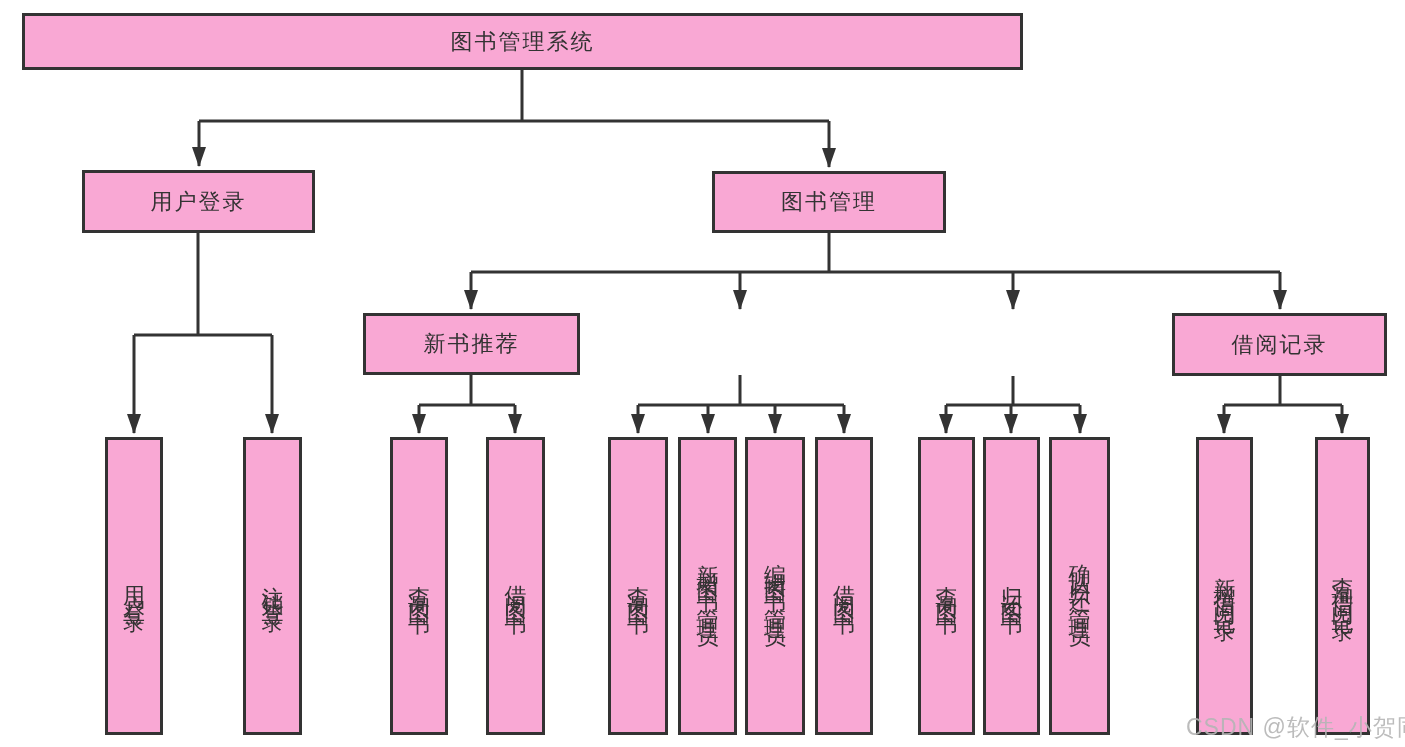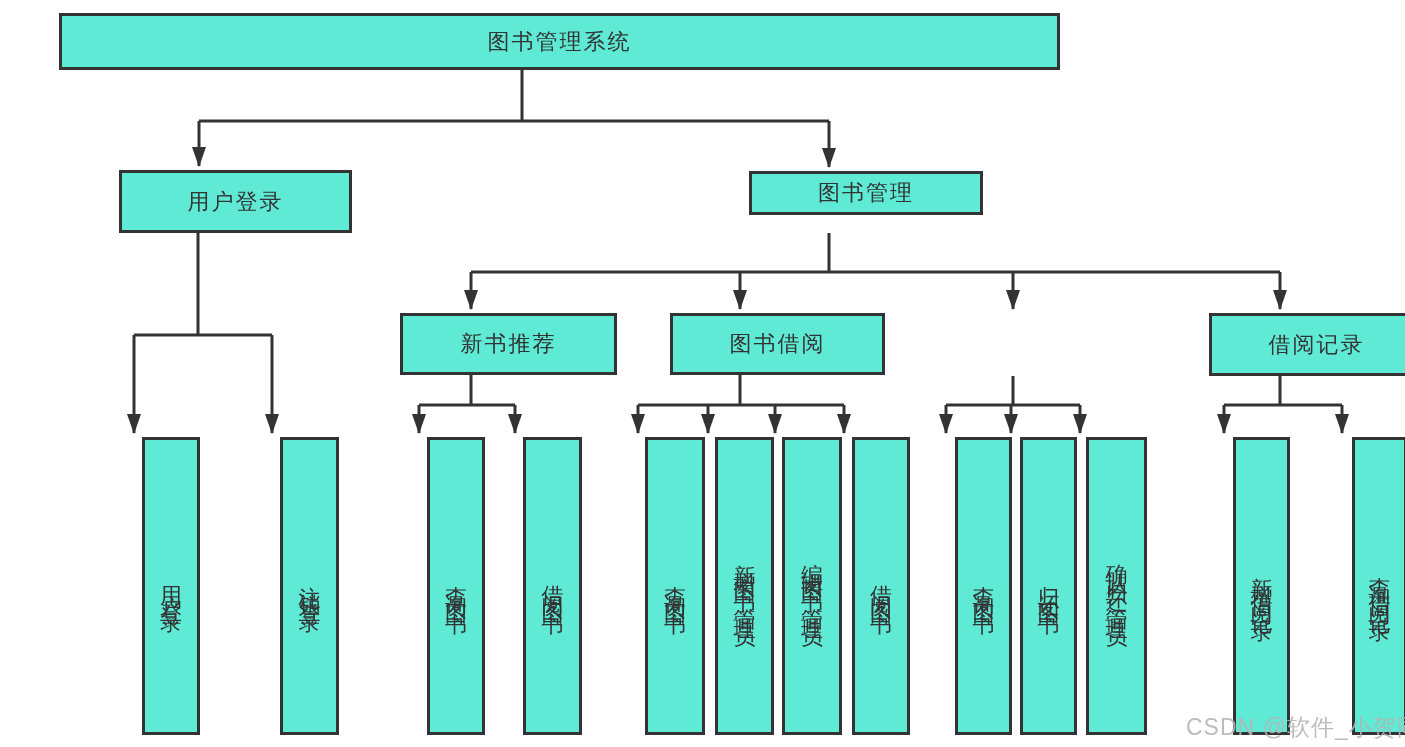--- a/index.html
+++ b/index.html
@@ -2,22 +2,22 @@
 <html><head>
 <meta charset="utf-8">
 <style>
   html,body{margin:0;padding:0;background:#ffffff;}
   .canvas{
     position:relative;width:1405px;height:747px;background:#ffffff;overflow:hidden;
     font-family:"Liberation Sans","DejaVu Sans",sans-serif;color:#333333;
   }
   .connectors{position:absolute;left:0;top:0;width:1405px;height:747px;}
   .node{
-    position:absolute;box-sizing:border-box;border:3px solid #333333;background:#5eead4;
-    display:flex;align-items:center;justify-content:center;margin-left:37px;
+    position:absolute;box-sizing:border-box;border:3px solid #333333;background:#f9a8d4;
+    display:flex;align-items:center;justify-content:center;
   }
   .hbox{font-size:22px;letter-spacing:2px;}
   .vbox span{
     writing-mode:vertical-rl;text-orientation:mixed;white-space:nowrap;
     font-size:22px;line-height:1;letter-spacing:9px;
   }
   .watermark{
     position:absolute;left:1186px;top:712px;z-index:5;
     font-size:23px;letter-spacing:1px;color:#b5b5b5;opacity:0.9;white-space:nowrap;
   }
@@ -68,29 +68,26 @@
     <path d="M1342,405 V433" fill="none" stroke="#333333" stroke-width="3" marker-end="url(#arrow)"></path>
   </svg>
 
   <div class="node hbox" style="left:22px;top:13px;width:1001px;height:57px;">
     <span>图书管理系统</span>
   </div>
 
   <div class="node hbox" style="left:82px;top:170px;width:233px;height:63px;">
     <span>用户登录</span>
   </div>
-  <div class="node hbox" style="left:712px;top:171px;width:234px;height:44px;">
+  <div class="node hbox" style="left:712px;top:171px;width:234px;height:62px;">
     <span>图书管理</span>
   </div>
 
   <div class="node hbox" style="left:363px;top:313px;width:217px;height:62px;">
     <span>新书推荐</span>
-  </div>
-  <div class="node hbox" style="left:633px;top:313px;width:215px;height:62px;">
-    <span>图书借阅</span>
   </div>
   <div class="node hbox" style="left:1172px;top:313px;width:215px;height:63px;">
     <span>借阅记录</span>
   </div>
 
   <div class="node vbox" style="left:105px;top:437px;width:58px;height:298px;">
     <span>用户登录</span>
   </div>
   <div class="node vbox" style="left:243px;top:437px;width:59px;height:298px;">
     <span>注销登录</span>

